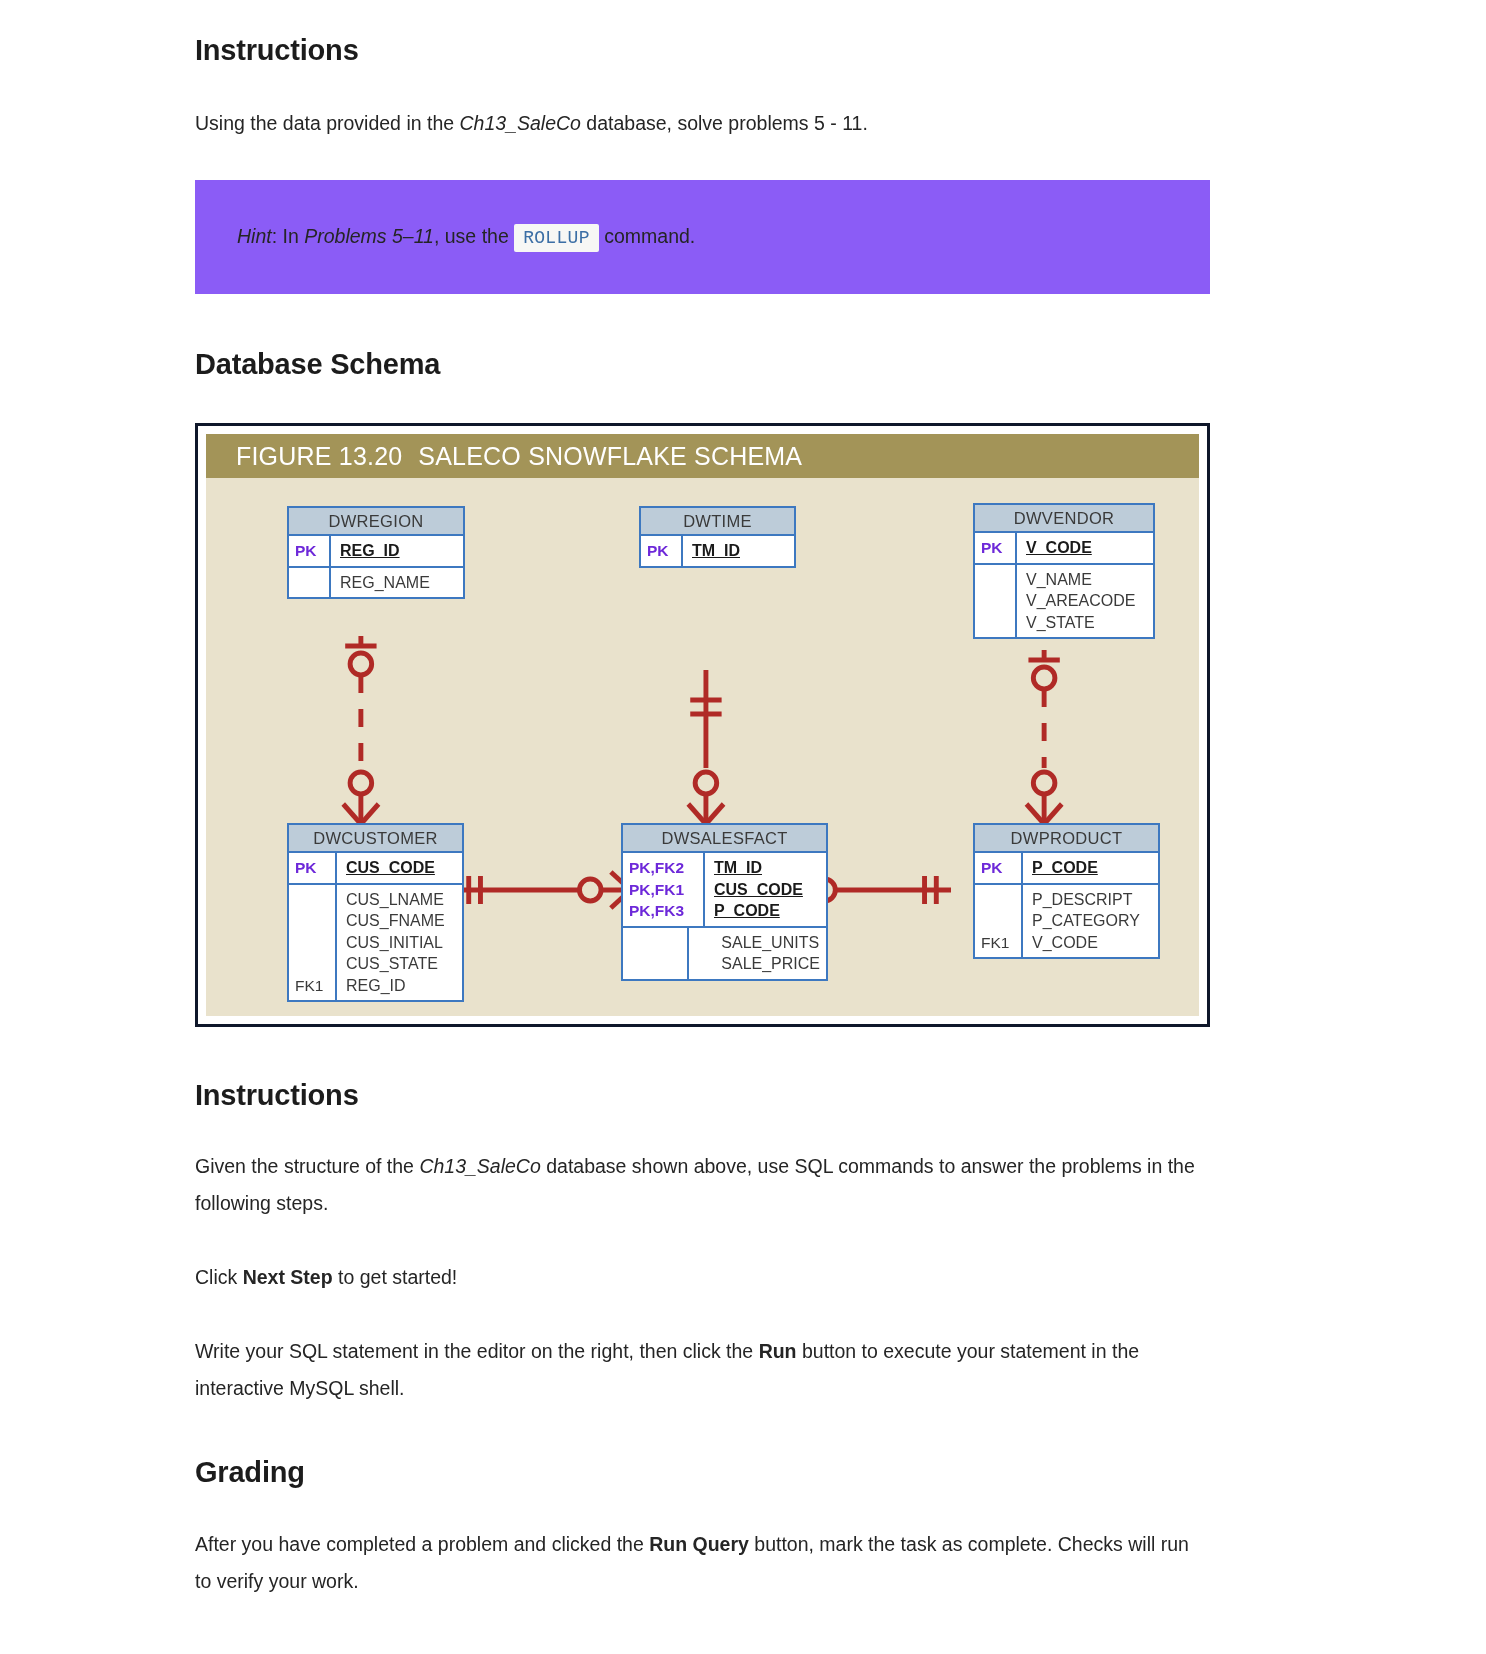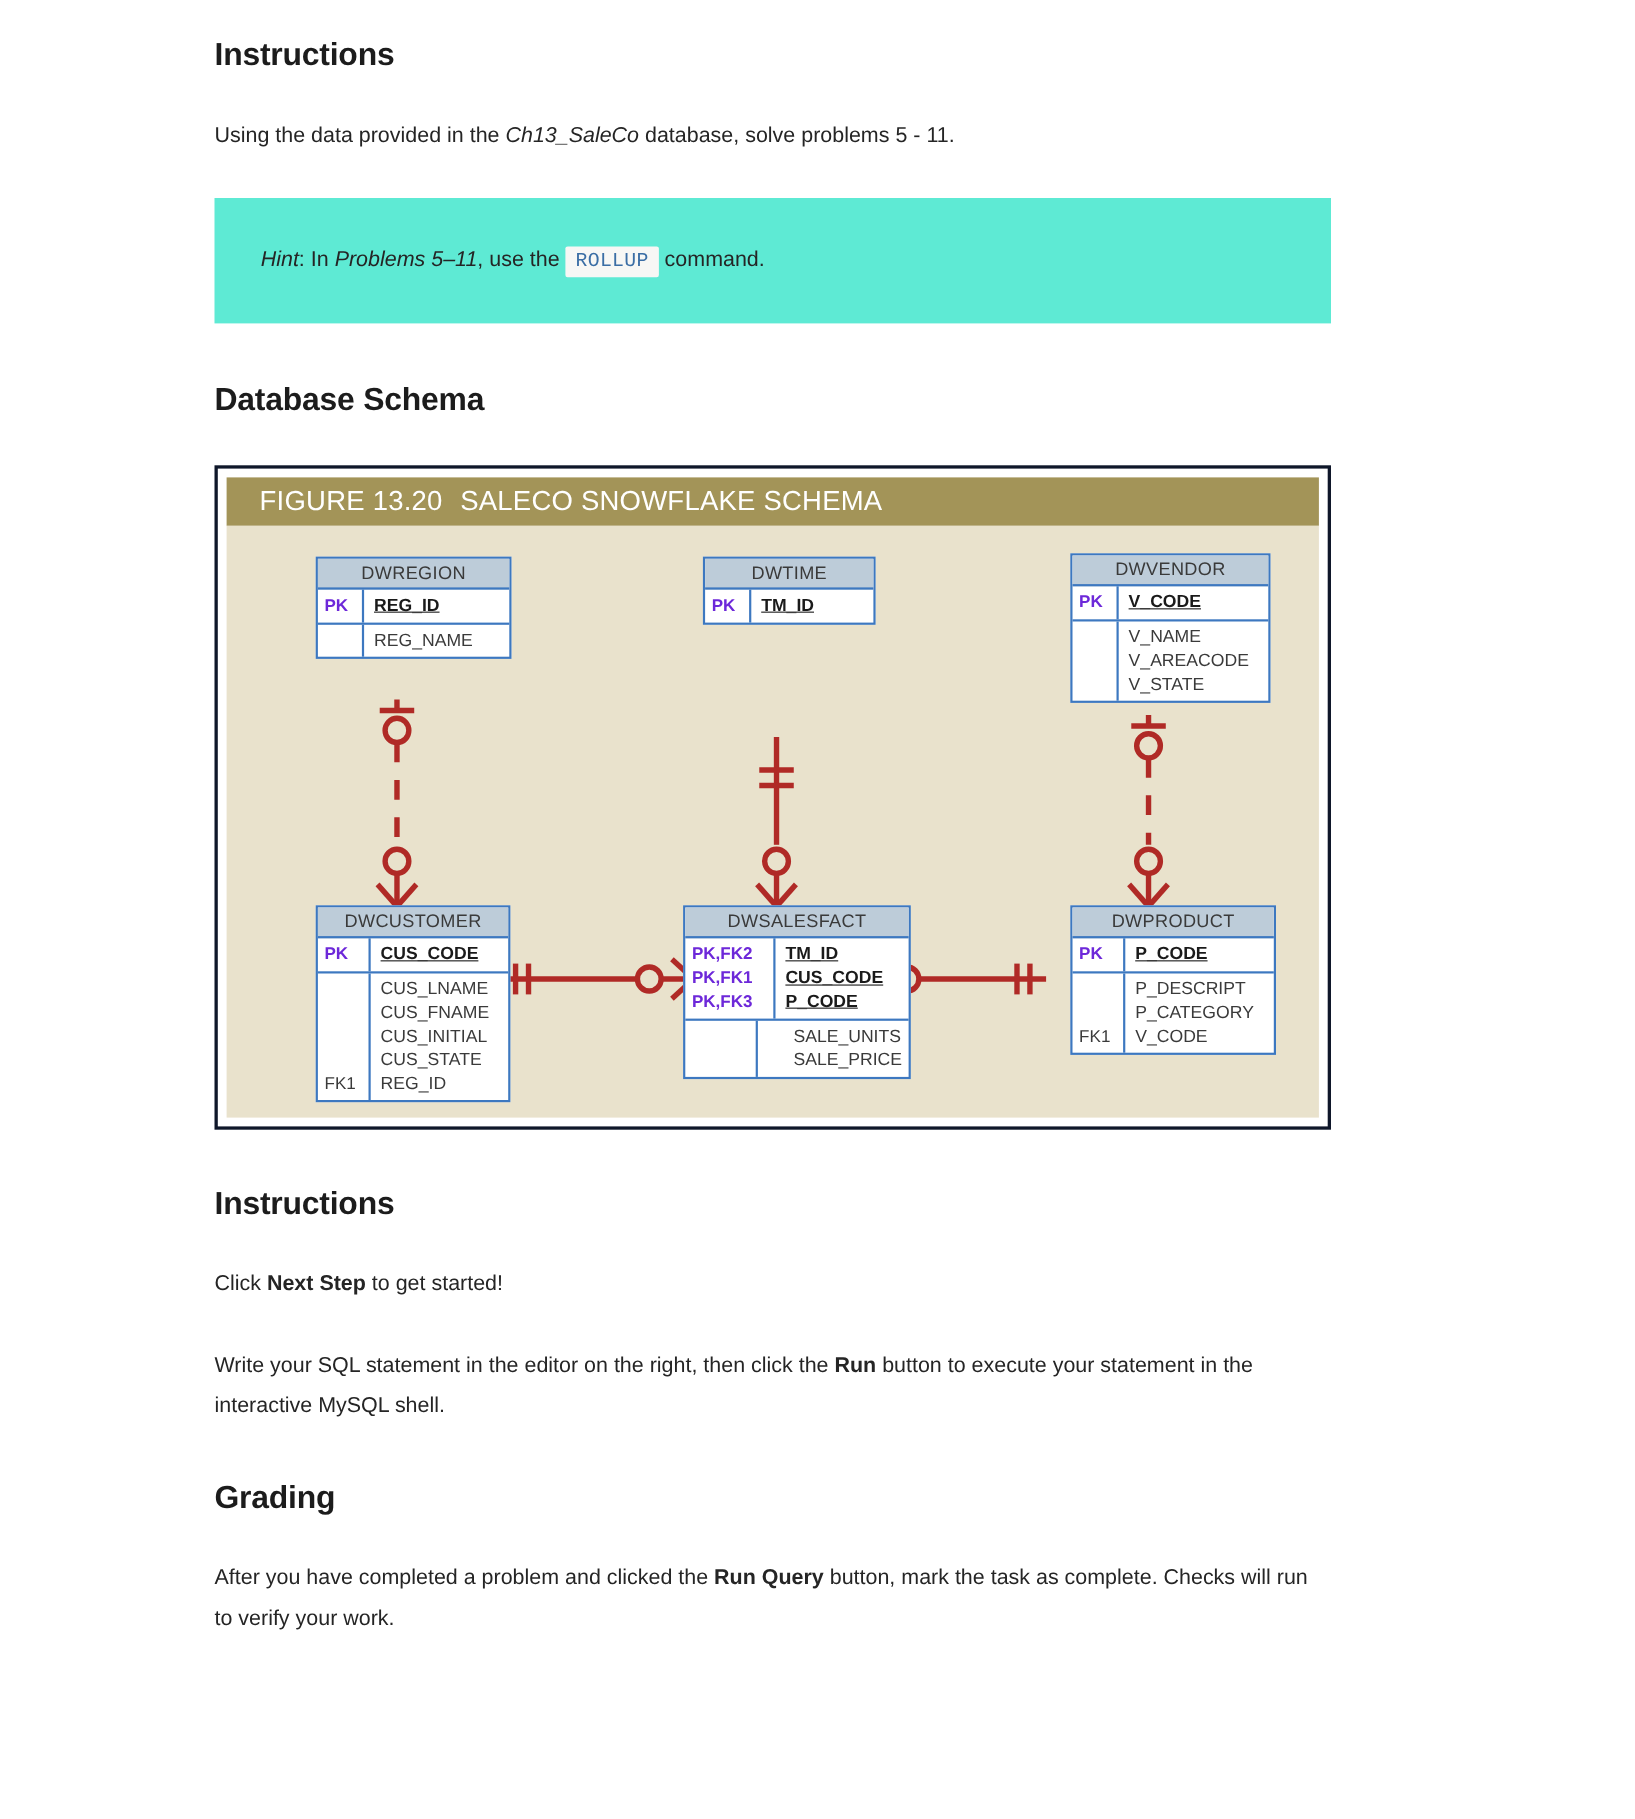--- a/index.html
+++ b/index.html
@@ -37,21 +37,21 @@
     line-height:37px;
     color:#252525;
     margin:0;
     font-weight:400;
   }
   em.italic{ font-style:italic; }
   strong.bold{ font-weight:700; }
 
   
   .hint-box{
-    background:#5eead4;
+    background:#8b5cf6;
     box-sizing:border-box;
     padding:42px 42px 42px 42px;
   }
   .hint-text{
     font-size:19.5px;
     line-height:28px;
     color:#252525;
   }
   code.inline-code{
     background:#f7f7f5;
@@ -351,20 +351,23 @@
               <span>V_CODE</span>
             </div>
           </div>
         </div>
 
       </div>
     </div>
 
     <h2 class="section-title" style="margin-top:52px;">Instructions</h2>
 
+    <p class="body-text" style="margin-top:36px;">
+      <span>Given the structure of the </span><em class="italic">Ch13_SaleCo</em><span> database shown above, use SQL commands to answer the problems in the following steps.</span>
+    </p>
 
     <p class="body-text" style="margin-top:37px;">
       <span>Click </span><strong class="bold">Next Step</strong><span> to get started!</span>
     </p>
 
     <p class="body-text" style="margin-top:37px;">
       <span>Write your SQL statement in the editor on the right, then click the </span><strong class="bold">Run</strong><span> button to execute your statement in the interactive MySQL shell.</span>
     </p>
 
     <h2 class="section-title" style="margin-top:49px;">Grading</h2>

